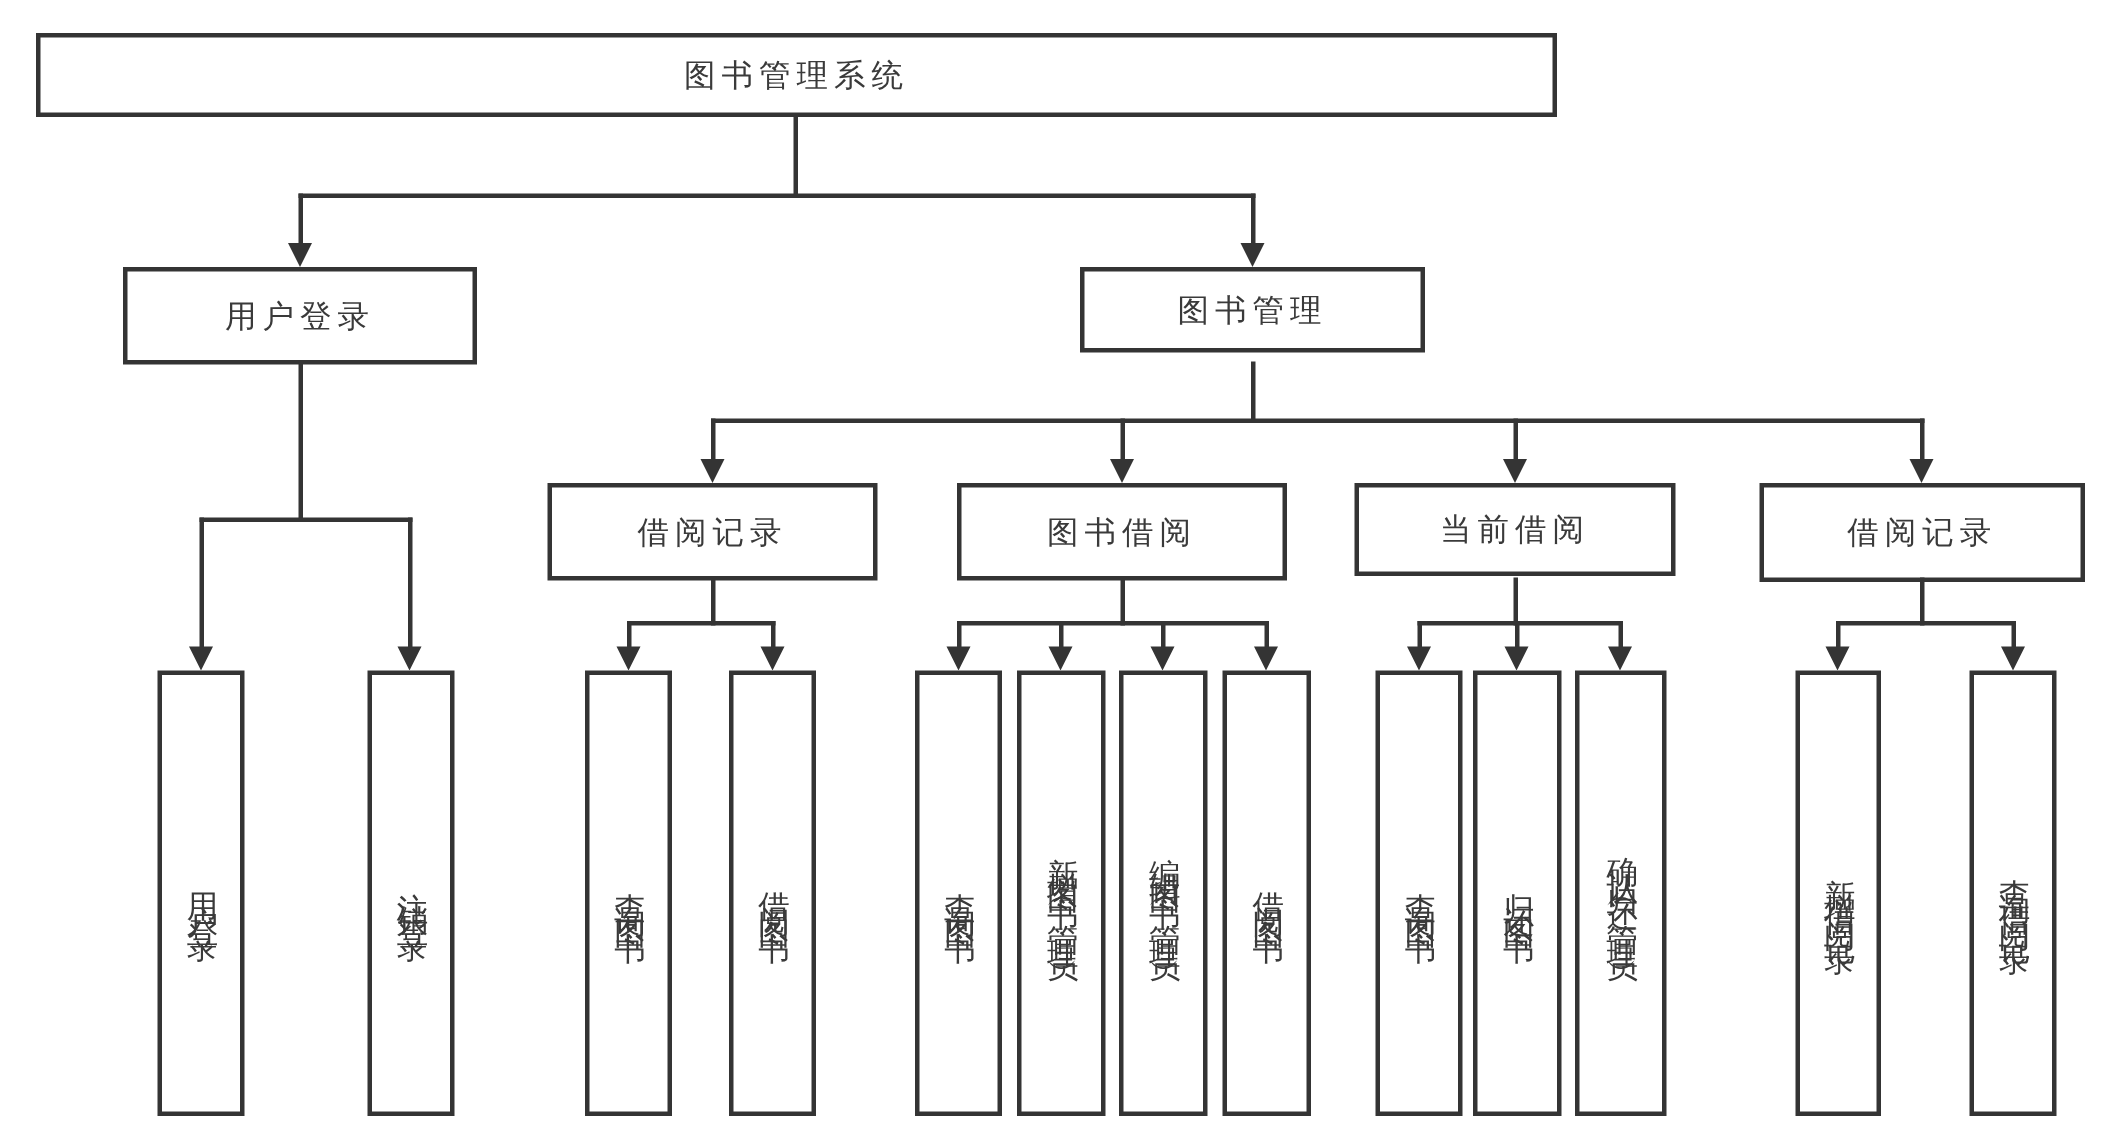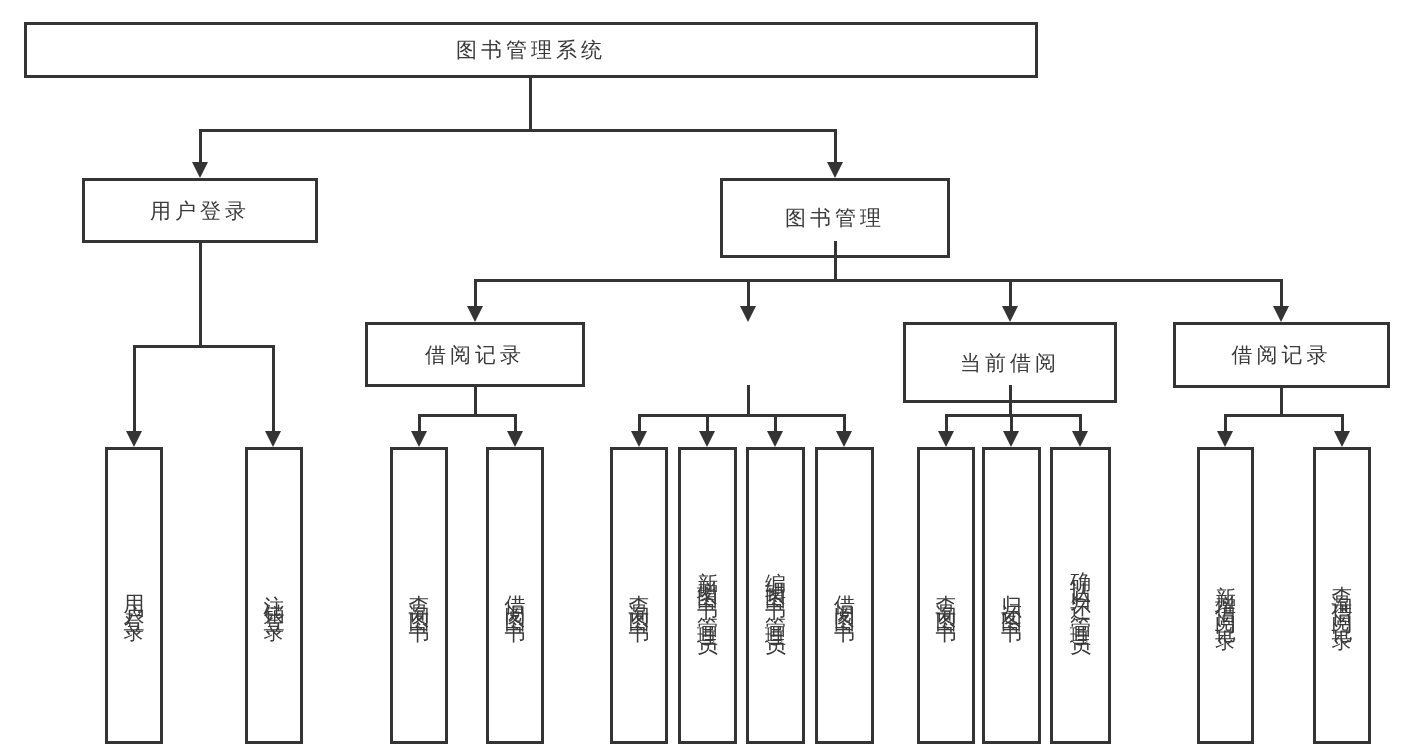--- a/index.html
+++ b/index.html
@@ -59,42 +59,43 @@
   <div class="box" style="left:24px;top:12px;width:1014px;height:56px">图书管理系统</div>
 
   <div class="vline" style="left:529px;top:66px;height:56px"></div>
   <div class="hline" style="left:199px;top:119px;width:638px"></div>
   <div class="vline" style="left:199px;top:119px;height:37px"></div>
   <div class="arrow" style="left:192px;top:152px"></div>
   <div class="vline" style="left:834px;top:119px;height:37px"></div>
   <div class="arrow" style="left:827px;top:152px"></div>
 
   <div class="box" style="left:82px;top:168px;width:236px;height:65px">用户登录</div>
-  <div class="box" style="left:720px;top:168px;width:230px;height:80px">图书管理</div>
+  <div class="box" style="left:720px;top:168px;width:230px;height:57px">图书管理</div>
 
   <div class="vline" style="left:199px;top:231px;height:106px"></div>
   <div class="hline" style="left:133px;top:335px;width:142px"></div>
   <div class="vline" style="left:133px;top:335px;height:90px"></div>
   <div class="arrow" style="left:126px;top:421px"></div>
   <div class="vline" style="left:272px;top:335px;height:90px"></div>
   <div class="arrow" style="left:265px;top:421px"></div>
 
   <div class="vline" style="left:834px;top:231px;height:41px"></div>
   <div class="hline" style="left:474px;top:269px;width:809px"></div>
   <div class="vline" style="left:474px;top:269px;height:30px"></div>
   <div class="arrow" style="left:467px;top:296px"></div>
   <div class="vline" style="left:747px;top:269px;height:30px"></div>
   <div class="arrow" style="left:740px;top:296px"></div>
   <div class="vline" style="left:1009px;top:269px;height:30px"></div>
   <div class="arrow" style="left:1002px;top:296px"></div>
   <div class="vline" style="left:1280px;top:269px;height:30px"></div>
   <div class="arrow" style="left:1273px;top:296px"></div>
 
   <div class="box" style="left:365px;top:312px;width:220px;height:65px">借阅记录</div>
-  <div class="box" style="left:903px;top:312px;width:214px;height:81px">当前借阅</div>
+  <div class="box" style="left:638px;top:312px;width:220px;height:65px">图书借阅</div>
+  <div class="box" style="left:903px;top:312px;width:214px;height:62px">当前借阅</div>
   <div class="box" style="left:1173px;top:312px;width:217px;height:66px">借阅记录</div>
 
   <div class="vline" style="left:474px;top:375px;height:32px"></div>
   <div class="hline" style="left:418px;top:404px;width:99px"></div>
   <div class="vline" style="left:418px;top:404px;height:20px"></div>
   <div class="arrow" style="left:411px;top:421px"></div>
   <div class="vline" style="left:514px;top:404px;height:20px"></div>
   <div class="arrow" style="left:507px;top:421px"></div>
 
   <div class="vline" style="left:747px;top:375px;height:32px"></div>

